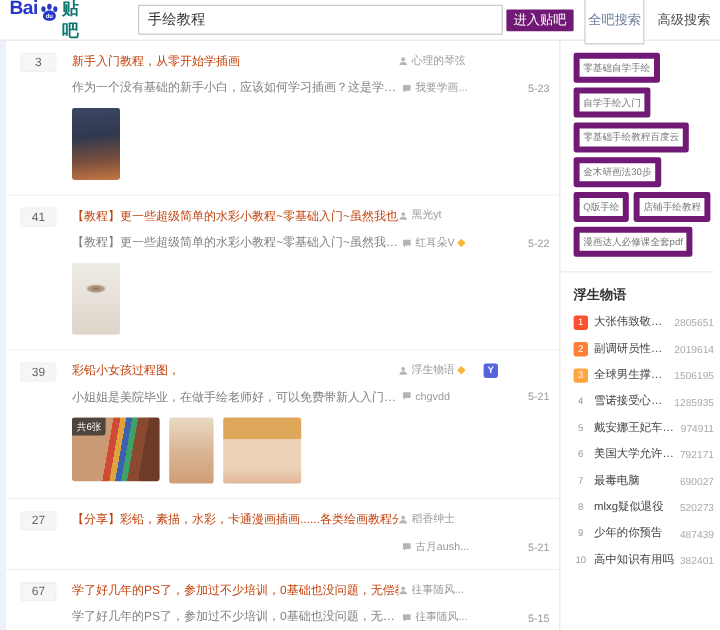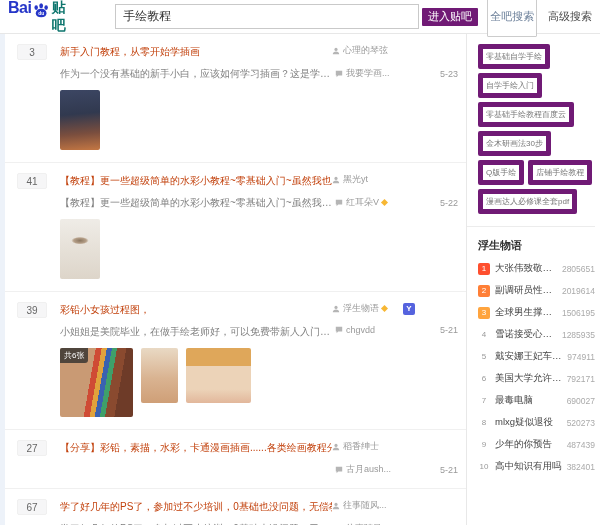--- a/index.html
+++ b/index.html
@@ -33,21 +33,21 @@
   .meta { flex:1; display:flex; align-items:center; font-size:9px; color:#9a9a9a; min-width:0; padding-right:8px; }
   .meta .icn { margin-right:3px; flex:none; display:inline-flex; }
   .meta-name { white-space:nowrap; overflow:hidden; cursor:pointer; }
   .date { margin-left:auto; color:#999; flex:none; }
   .y-badge { display:inline-block; width:12px; height:12px; background:#5563de; color:#fff; font-size:8px; font-weight:bold; text-align:center; line-height:12px; border-radius:2px; margin-left:16px; flex:none; }
   .mini-mark { display:inline-block; width:5px; height:5px; background:#f7b733; transform:rotate(45deg); margin-left:3px; flex:none; }
   .thumbs { margin:9px 0 0 55px; display:flex; gap:8px; }
   .thumb { border-radius:2px; position:relative; cursor:pointer; overflow:hidden; }
   .t-sunset { width:40px; height:60px; background:linear-gradient(175deg,#3c4663 0%,#31394f 40%,#7a4e3e 72%,#c47743 100%); }
   .t-eye { width:40px; height:60px; background:radial-gradient(ellipse 14px 6px at 50% 36%,#8a7660 0%,#b59f88 45%,rgba(0,0,0,0) 62%),linear-gradient(180deg,#efece7,#ddd5c9); }
-  .t-pencils { width:73px; height:69px; background:linear-gradient(100deg,#c99a74 0 42%,#cf4b35 42% 49%,#e0a23c 49% 55%,#3a62b0 55% 61%,#3fa06a 61% 67%,#8a4a2f 67% 78%,#6e3b28 78% 100%); }
+  .t-pencils { width:73px; height:53px; background:linear-gradient(100deg,#c99a74 0 42%,#cf4b35 42% 49%,#e0a23c 49% 55%,#3a62b0 55% 61%,#3fa06a 61% 67%,#8a4a2f 67% 78%,#6e3b28 78% 100%); }
   .t-girl1 { width:37px; height:55px; background:linear-gradient(180deg,#e9d9c4 0%,#d9b391 55%,#cf9f77 100%); }
   .t-girl2 { width:65px; height:55px; background:linear-gradient(180deg,#dfa75a 0 32%,#ecd3b8 32% 75%,#e2b79b 100%); }
   .photo-count { position:absolute; top:0; left:0; background:rgba(45,45,45,.78); color:#fff; font-size:8px; padding:2px 4px; border-radius:0 0 3px 0; }
 
   
   .side-title { font-size:11px; font-weight:bold; color:#333; margin:2px 0 9px; }
   .tags { display:flex; flex-wrap:wrap; gap:4px; }
   .tag { border:5px solid #701a75; color:#777; font-size:8px; padding:2px 3px; border-radius:2px; cursor:pointer; white-space:nowrap; background:#fff; }
   .side-divider { border-top:1px solid #ececec; margin:12px 0 11px -11px; }
   .hot-item { display:flex; align-items:center; margin-bottom:9px; cursor:pointer; }

